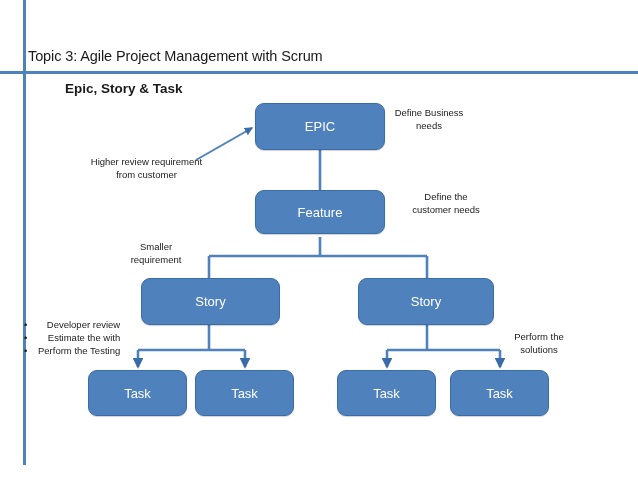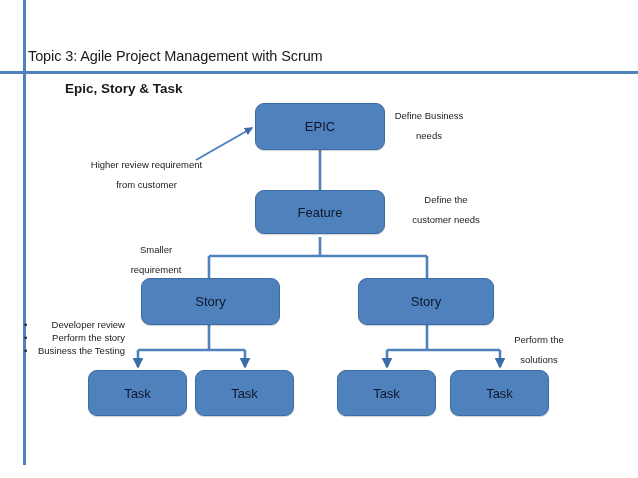--- a/index.html
+++ b/index.html
@@ -55,42 +55,42 @@
     white-space: nowrap;
     margin-left: 32px;
   }
   
   .node {
     position: absolute;
     box-sizing: border-box;
     background: #4f81bd;
     border: 1px solid #3a6ca8;
     border-radius: 9px;
-    color: #0f172a;
+    color: #ffffff;
     display: flex;
     align-items: center;
     justify-content: center;
     font-size: 13px;
     box-shadow: 0 1px 1px rgba(0,0,0,0.18);
   }
   .node.epic    { left: 255px; top: 103px; width: 130px; height: 47px; }
   .node.feature { left: 255px; top: 190px; width: 130px; height: 44px; }
   .node.story-1 { left: 141px; top: 278px; width: 139px; height: 47px; }
   .node.story-2 { left: 358px; top: 278px; width: 136px; height: 47px; }
   .node.task-1  { left: 88px;  top: 370px; width: 99px;  height: 46px; }
   .node.task-2  { left: 195px; top: 370px; width: 99px;  height: 46px; }
   .node.task-3  { left: 337px; top: 370px; width: 99px;  height: 46px; }
   .node.task-4  { left: 450px; top: 370px; width: 99px;  height: 46px; }
   .node .node-label { pointer-events: none; }
   
   .annot {
     position: absolute;
     font-size: 9.5px;
     color: #1a1a1a;
-    line-height: 20px;
+    line-height: 13px;
     text-align: center;
   }
   .annot.a-business { left: 393px; top: 106px; width: 72px; }
   .annot.a-higher   { left: 84px;  top: 155px; width: 125px; }
   .annot.a-customer { left: 389px; top: 190px; width: 74px; margin-left: 20px; }
   .annot.a-smaller  { left: 117px; top: 240px; width: 78px; }
   .annot.a-solution { left: 501px; top: 330px; width: 76px; }
   
   .bullets {
     position: absolute;
@@ -190,17 +190,17 @@
   </div>
 
   <div class="annot a-business">Define Business needs</div>
   <div class="annot a-higher">Higher review requirement from customer</div>
   <div class="annot a-customer">Define the customer needs</div>
   <div class="annot a-smaller">Smaller requirement</div>
   <div class="annot a-solution">Perform the solutions</div>
 
   <ul class="bullets">
     <li>Developer review</li>
-    <li>Perform the story</li>
-    <li>Business the Testing</li>
+    <li>Estimate the with</li>
+    <li>Perform the Testing</li>
   </ul>
 
 </div>
 
 </body></html>

